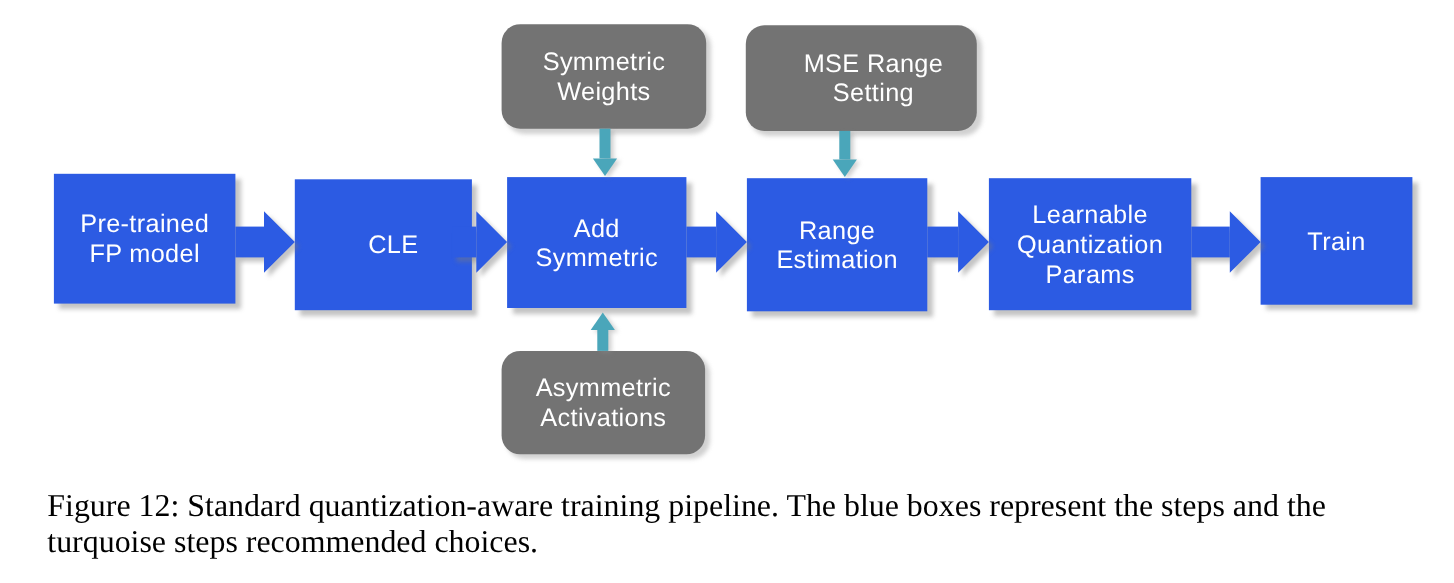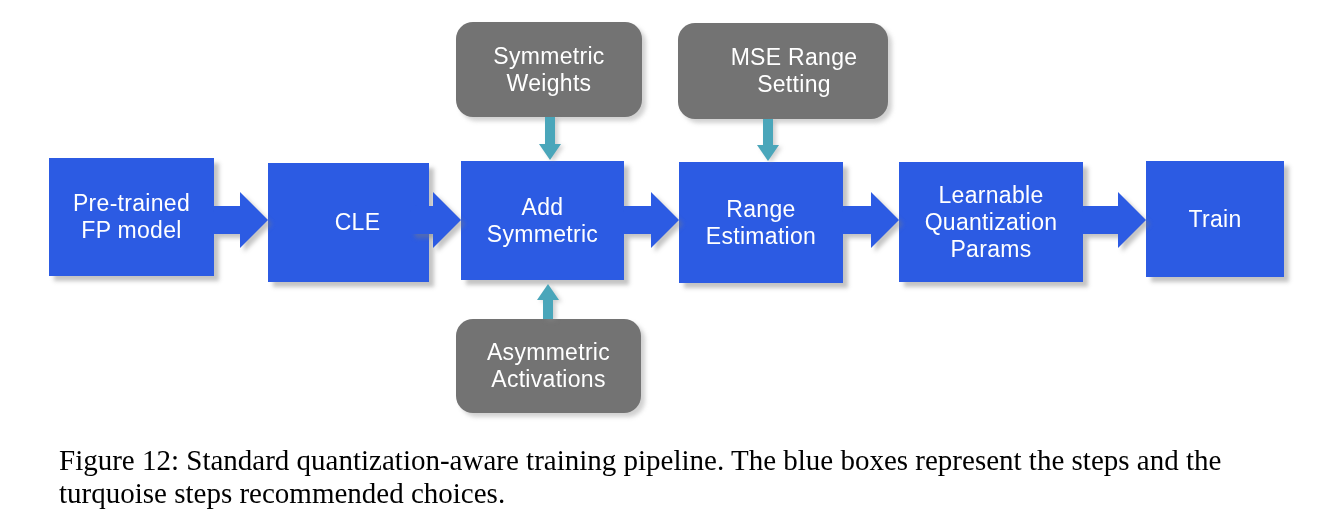--- a/index.html
+++ b/index.html
@@ -119,21 +119,20 @@
 
   
   .caption {
     position: absolute;
     left: 43px;
     top: 444px;
     color: #000000;
     font-family: "Liberation Serif", serif;
     font-size: 29px;
     line-height: 33px;
-    margin-left: 16px;
   }
   .cap-line { white-space: nowrap; }
 </style>
 </head>
 <body>
 
 <div class="canvas">
 
   <div class="step s1">
     <span>Pre-trained

